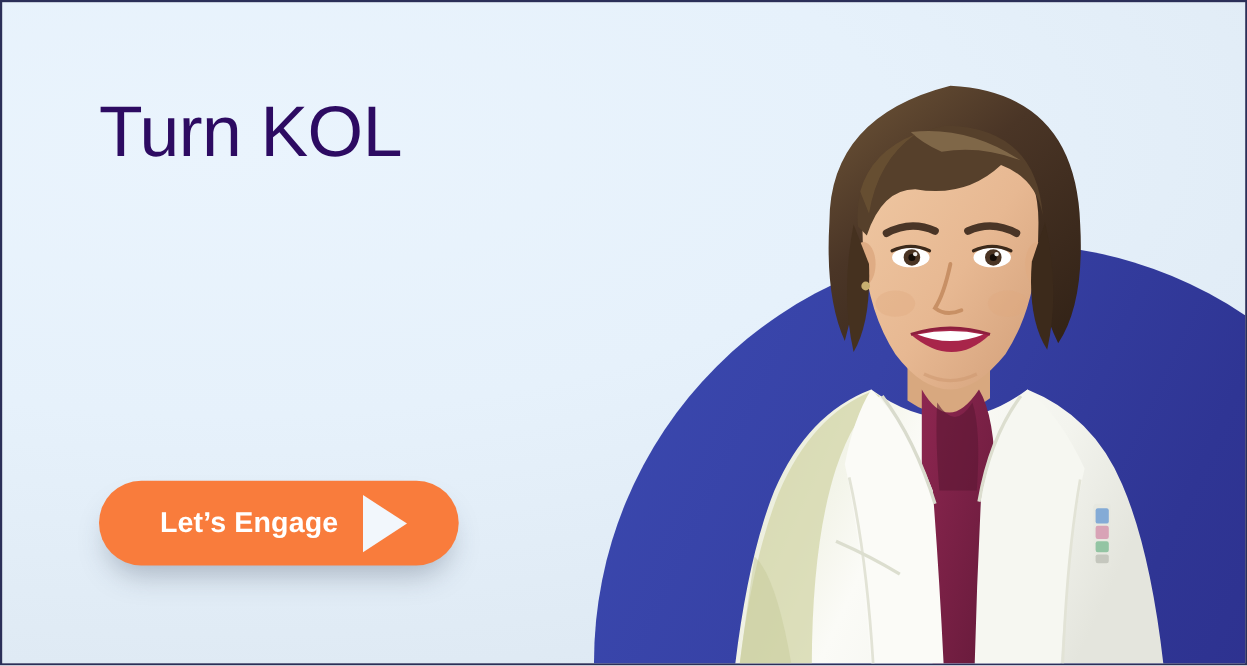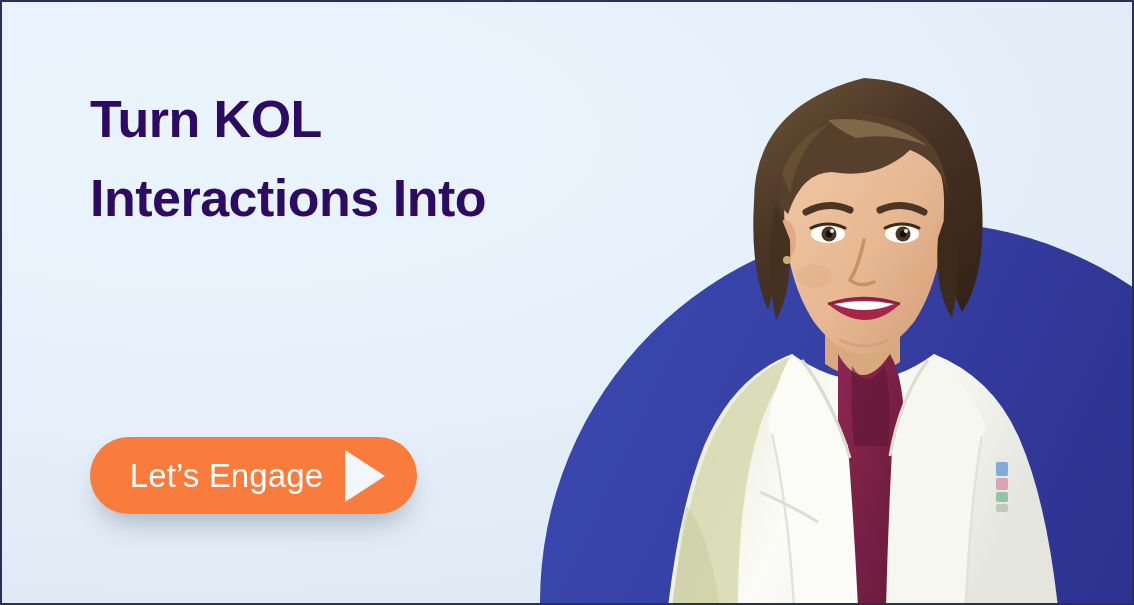--- a/index.html
+++ b/index.html
@@ -42,23 +42,23 @@
 
   
   .headline {
     position:absolute;
     left:88px; top:78px;
     z-index:3;
     width:620px;
   }
   .headline .line {
     display:block;
-    font-size:52px;
+    font-size:65px;
     line-height:79px;
-    font-weight:700;
+    font-weight:400;
     letter-spacing:-0.5px;
     color:#2d0b62;
     white-space:nowrap;
   }
   .headline .accent { color:#f97c3c; }
 
   
   .cta {
     position:absolute;
     left:88px; top:435px;
@@ -69,22 +69,22 @@
     display:flex;
     align-items:center;
     justify-content:center;
     gap:22px;
     cursor:pointer;
     box-shadow:0 16px 26px -8px rgba(60,70,90,0.34);
     z-index:4;
     padding:0 8px 0 16px;
   }
   .cta-label {
-    font-size:33px;
-    font-weight:400;
+    font-size:26px;
+    font-weight:700;
     color:#ffffff;
     letter-spacing:0.1px;
     white-space:nowrap;
   }
   .play-icon {
     width:0; height:0;
     border-left:40px solid #f2f7fc;
     border-top:26px solid transparent;
     border-bottom:26px solid transparent;
     flex:none;
@@ -221,21 +221,20 @@
         <ellipse cx="274" cy="222" rx="18" ry="12" fill="#dfa97f" opacity="0.35"></ellipse>
         <path d="M198 286 Q222 298 246 286" stroke="#cf9a72" stroke-width="3" fill="none" opacity="0.6"></path>
 
         <circle cx="145" cy="206" r="4" fill="#c8b070"></circle>
       </g>
     </svg>
   </div>
 
   <div class="headline">
     <span class="line">Turn KOL</span>
-    <span class="line">Interactions Into</span>
   </div>
 
   <button class="cta">
     <span class="cta-label">Let’s Engage</span>
     <span class="play-icon"></span>
   </button>
 
 </div>
 
 </body></html>

